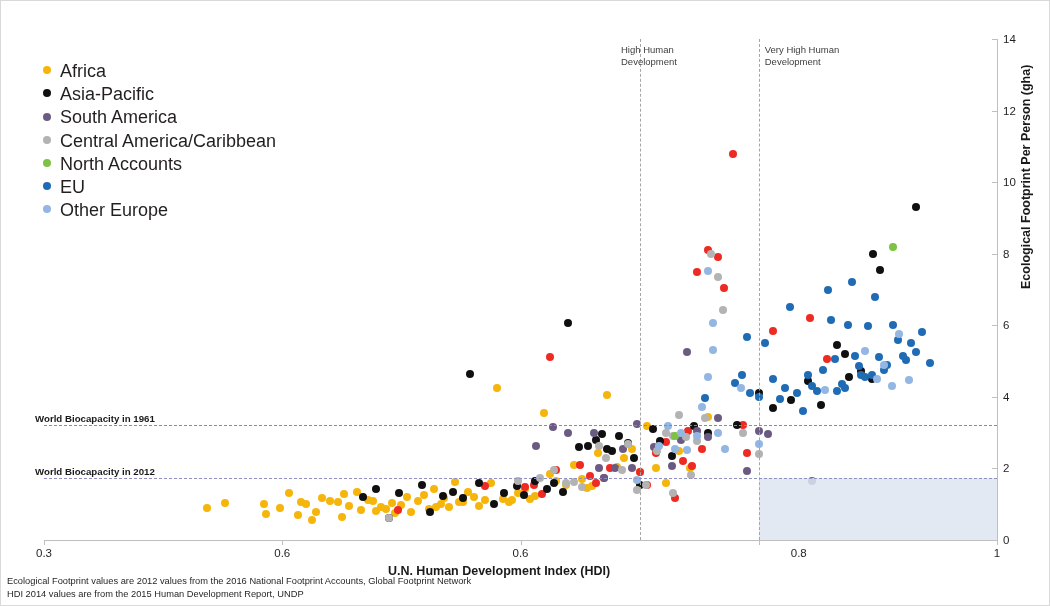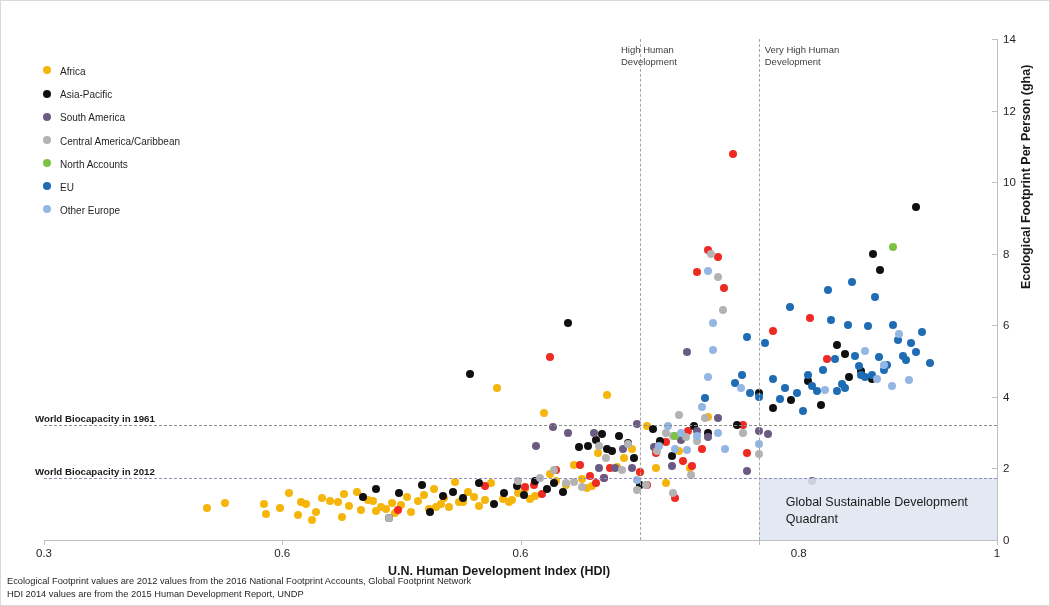--- a/index.html
+++ b/index.html
@@ -15,21 +15,21 @@
   
   #chart-title{
     position:absolute;left:34px;top:19px;
     font-size:14.5px;font-weight:bold;letter-spacing:-0.1px;
     color:#1a1a1a;white-space:nowrap;
   }
   
   #legend{position:absolute;left:42px;top:58px;}
   .legend-item{
     position:relative;height:23.2px;line-height:23.2px;
-    white-space:nowrap;font-size:10px;color:#231f20;
+    white-space:nowrap;font-size:18px;color:#231f20;
   }
   .legend-swatch{
     display:inline-block;width:8px;height:8px;border-radius:50%;
     margin-right:9px;vertical-align:middle;position:relative;top:-1px;
   }
   .legend-label{vertical-align:middle;}
   
   #plot{
     position:absolute;left:43px;top:38px;width:953px;height:501px;
   }
@@ -386,24 +386,20 @@
 
   <div id="x-axis-title">U.N. Human Development Index  (HDI)</div>
   <div id="y-axis-title">Ecological Footprint Per Person (gha)</div>
 
   <div id="footnotes">
       <div class="footnote">Ecological Footprint values are 2012 values from the 2016 National Footprint Accounts, Global Footprint Network</div>
       <div class="footnote">HDI 2014 values are from the 2015 Human Development Report, UNDP</div>
     </div>
 
 <div id="quadrant-box" style="left: 757.75px; top: 477.091px; width: 238.25px; height: 61.9093px;"></div>
-    <div id="quadrant-label" style="left: 784.75px; top: 493.091px;">
-      <div>Global Sustainable Development</div>
-      <div>Quadrant</div>
-    </div>
     <div class="vline" style="left: 638.625px;"></div>
     <div class="vline-label" style="left: 620px; top: 43px;">
       <div>High Human</div>
       <div>Development</div>
     </div>
     <div class="vline" style="left: 757.75px;"></div>
     <div class="vline-label" style="left: 763.75px; top: 43px;">
       <div>Very High Human</div>
       <div>Development</div>
     </div>

